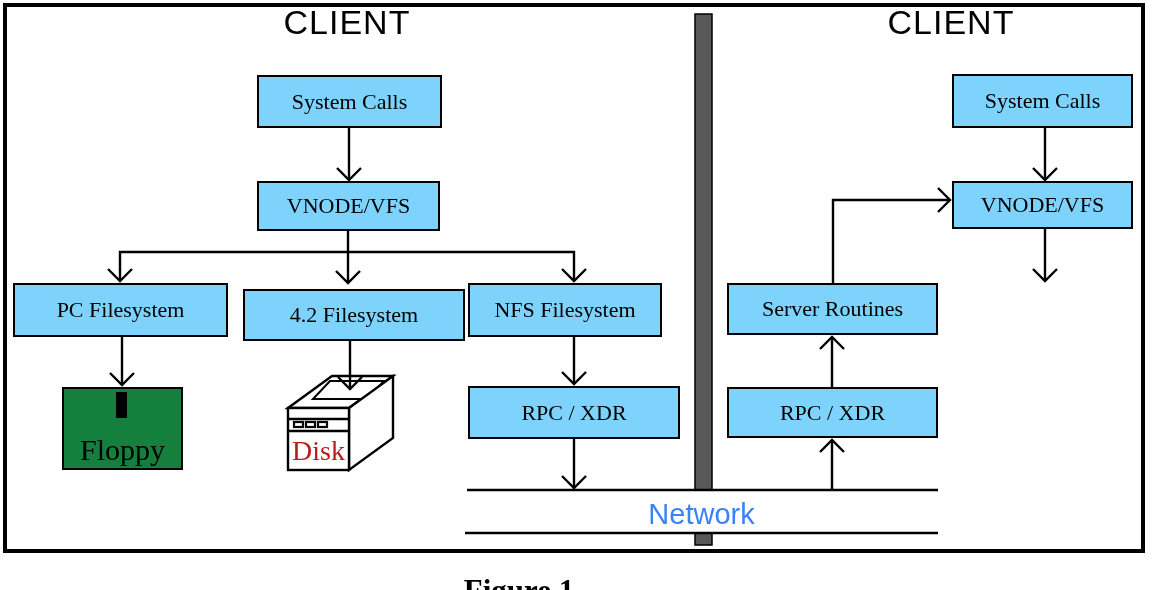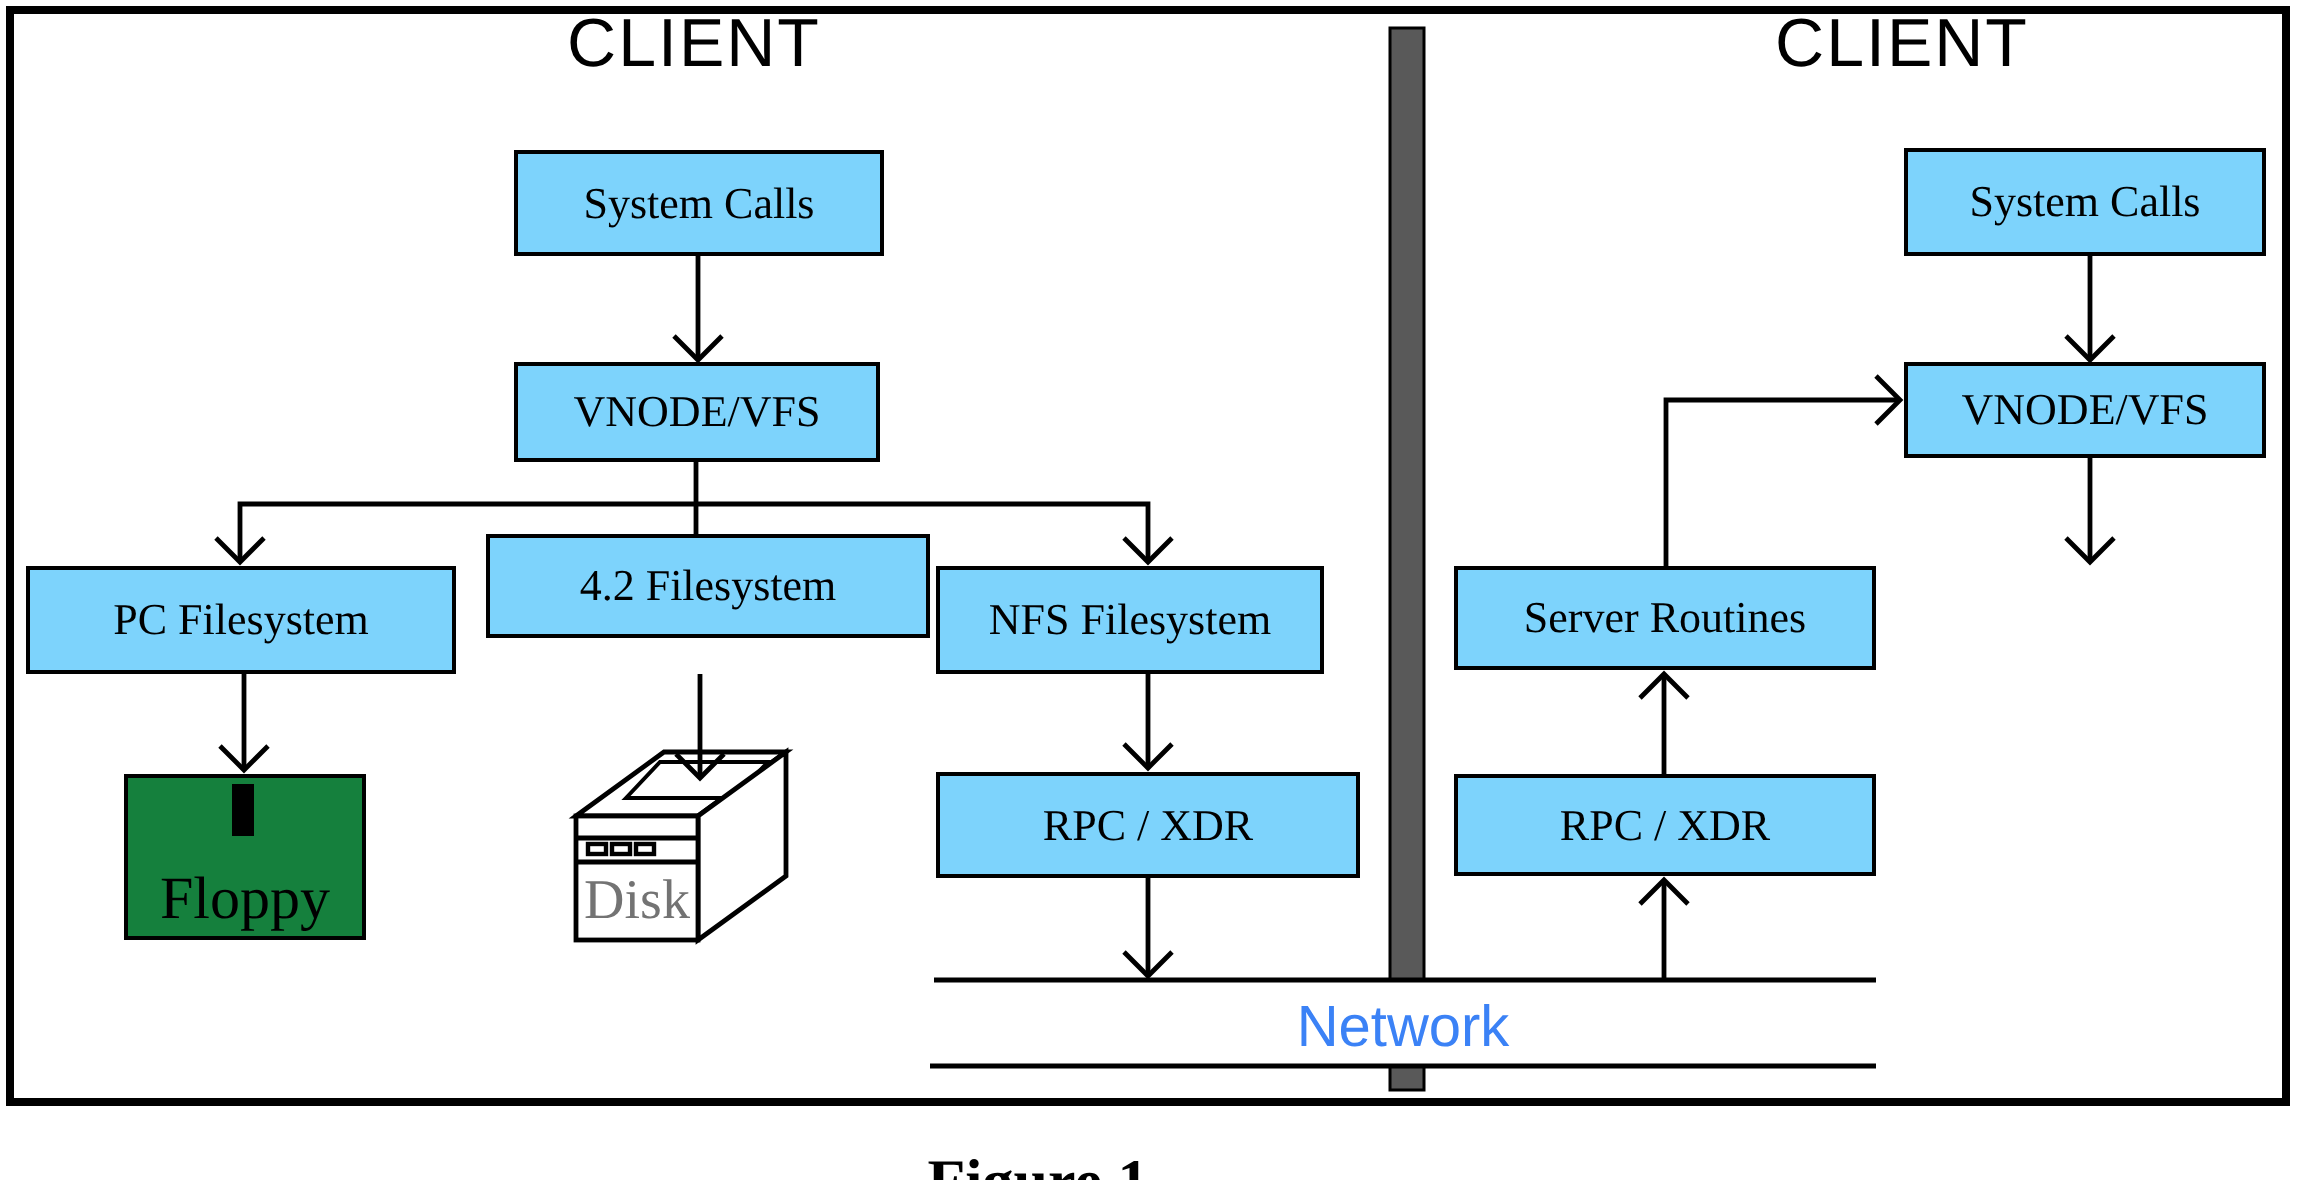--- a/index.html
+++ b/index.html
@@ -52,21 +52,21 @@
   .floppy-label {
     position: absolute;
     left: 0; bottom: 1px; width: 100%;
     text-align: center;
     font-size: 30px;
   }
   .disk-label {
     left: 288px; top: 435px; width: 61px;
     text-align: center;
     font-size: 28px;
-    color: #737373;
+    color: #b91c1c;
   }
   .network-label {
     left: 465px; top: 490px; width: 473px; height: 49px;
     display: flex; align-items: center; justify-content: center;
     font-family: "Liberation Sans", sans-serif;
     font-size: 29px;
     color: #3b82f6;
   }
   .figure-caption {
     left: 419px; top: 573px; width: 200px;
@@ -145,21 +145,21 @@
     <line x1="465" y1="533" x2="938" y2="533" stroke="#000" stroke-width="2.4"></line>
   </g>
 </svg>
 
 <div class="abs heading" style="left:197px">CLIENT</div>
 <div class="abs heading" style="left:801px">CLIENT</div>
 
 <div class="abs node" style="left:257px;top:75px;width:185px;height:53px">System Calls</div>
 <div class="abs node" style="left:257px;top:181px;width:183px;height:50px">VNODE/VFS</div>
 <div class="abs node" style="left:13px;top:283px;width:215px;height:54px">PC Filesystem</div>
-<div class="abs node" style="left:243px;top:267px;width:222px;height:52px">4.2 Filesystem</div>
+<div class="abs node" style="left:243px;top:289px;width:222px;height:52px">4.2 Filesystem</div>
 <div class="abs node" style="left:468px;top:283px;width:194px;height:54px">NFS Filesystem</div>
 <div class="abs node" style="left:468px;top:386px;width:212px;height:53px">RPC / XDR</div>
 
 <div class="abs floppy-box">
   <div class="floppy-slot"></div>
   <div class="floppy-label">Floppy</div>
 </div>
 
 <div class="abs disk-label">Disk</div>
 

